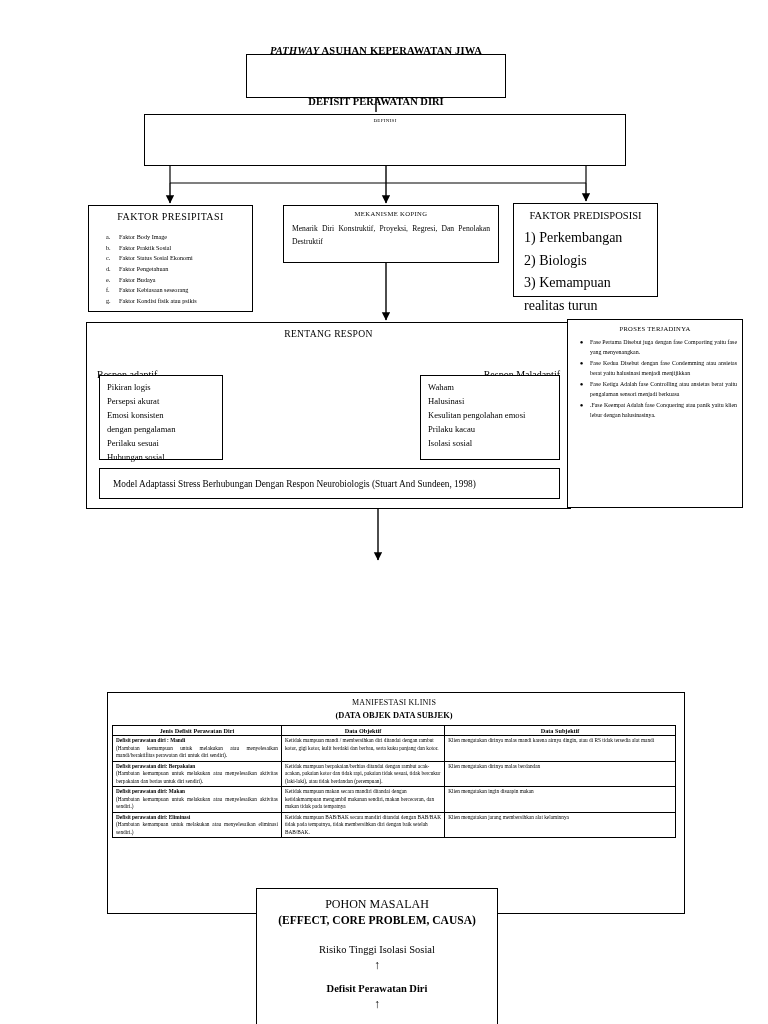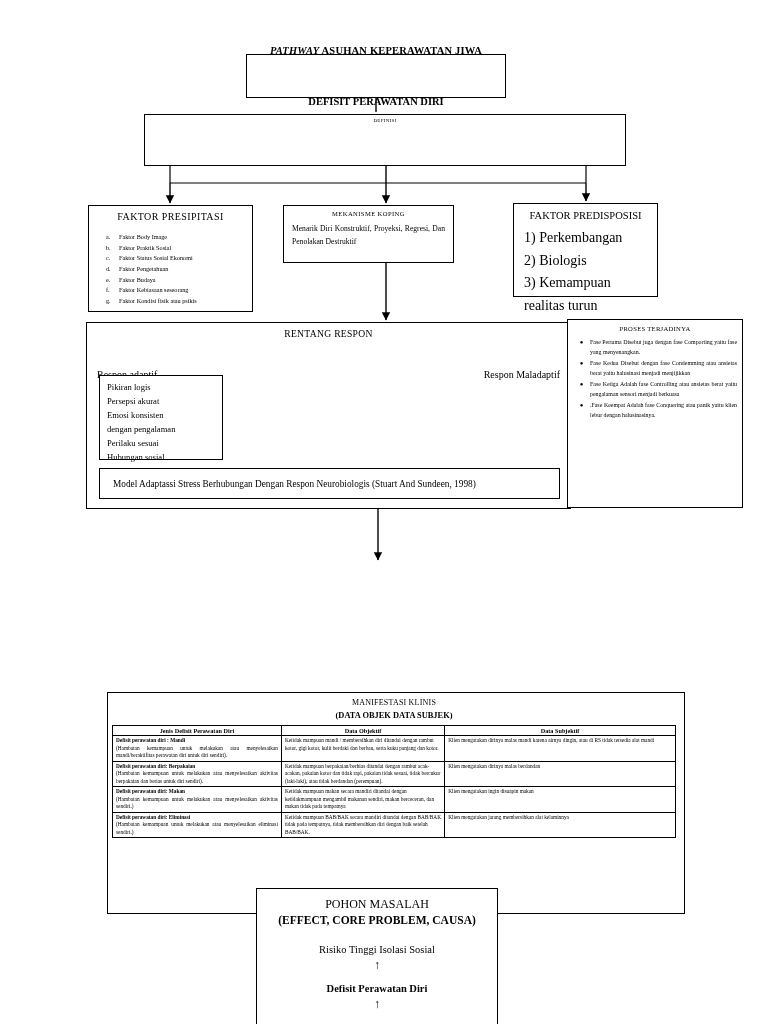--- a/index.html
+++ b/index.html
@@ -10,21 +10,21 @@
   .title-l1 i{font-style:italic;}
   .title-l2{font-size:10.5px;font-weight:bold;margin-top:3px;}
   .def-box{left:144px;top:114px;width:482px;height:52px;padding:3px 10px 0 10px;}
   .def-head{font-size:5px;text-align:center;letter-spacing:.3px;}
   .def-text{font-size:9.2px;text-align:justify;line-height:1.55;margin-top:1px;}
   .fp-box{left:88px;top:205px;width:165px;height:107px;padding:5px 4px 0 4px;}
   .fp-title{font-size:10px;text-align:center;letter-spacing:.4px;margin-bottom:10px;}
   .fp-list{margin:0;padding:0;list-style:none;font-size:6.2px;line-height:1.72;}
   .fp-list li{display:flex;padding-left:13px;}
   .fp-list li .mk{width:13px;flex:none;}
-  .mk-box{left:283px;top:205px;width:171px;height:58px;padding:4px 8px 0 8px;}
+  .mk-box{left:283px;top:205px;width:216px;height:58px;padding:4px 8px 0 8px;}
   .mk-title{font-size:6.6px;text-align:center;letter-spacing:.4px;margin-bottom:5px;}
   .mk-text{font-size:7.6px;line-height:1.75;text-align:justify;}
   .pre-box{left:513px;top:203px;width:145px;height:94px;padding:6px 10px 0 10px;}
   .pre-title{font-size:10.5px;text-align:center;margin-bottom:6px;}
   .pre-list{margin:0;padding:0;list-style:none;font-size:14px;line-height:1.62;}
   .rr-box{left:86px;top:322px;width:485px;height:187px;}
   .rr-title{font-size:9.6px;text-align:center;margin-top:5px;letter-spacing:.3px;}
   .rr-lbl-l{position:absolute;left:10px;top:46px;font-size:10px;}
   .rr-lbl-r{position:absolute;right:10px;top:46px;font-size:10px;}
   .sub{position:absolute;border:1.2px solid #000;background:#fff;box-sizing:border-box;padding:5px 7px 0 7px;font-size:8.6px;line-height:1.62;}
@@ -155,20 +155,27 @@
   <div class="sub sub1">
     <div>Pikiran logis</div>
     <div>Persepsi akurat</div>
     <div>Emosi konsisten</div>
     <div>dengan pengalaman</div>
     <div>Perilaku sesuai</div>
     <div>Hubungan sosial</div>
   </div>
 
 
+  <div class="sub sub3">
+    <div>Waham</div>
+    <div>Halusinasi</div>
+    <div>Kesulitan pengolahan emosi</div>
+    <div>Prilaku kacau</div>
+    <div>Isolasi sosial</div>
+  </div>
 
   <div class="model-box">Model Adaptassi Stress Berhubungan Dengan Respon Neurobiologis (Stuart And Sundeen, 1998)</div>
 </div>
 
 <div class="box pt-box">
   <div class="pt-title">PROSES TERJADINYA</div>
   <ul class="pt-list">
     <li>
         <span class="bl">●</span>
         <span class="tx">Fase Pertama Disebut juga dengan fase Comporting yaitu fase yang menyenangkan.</span>

